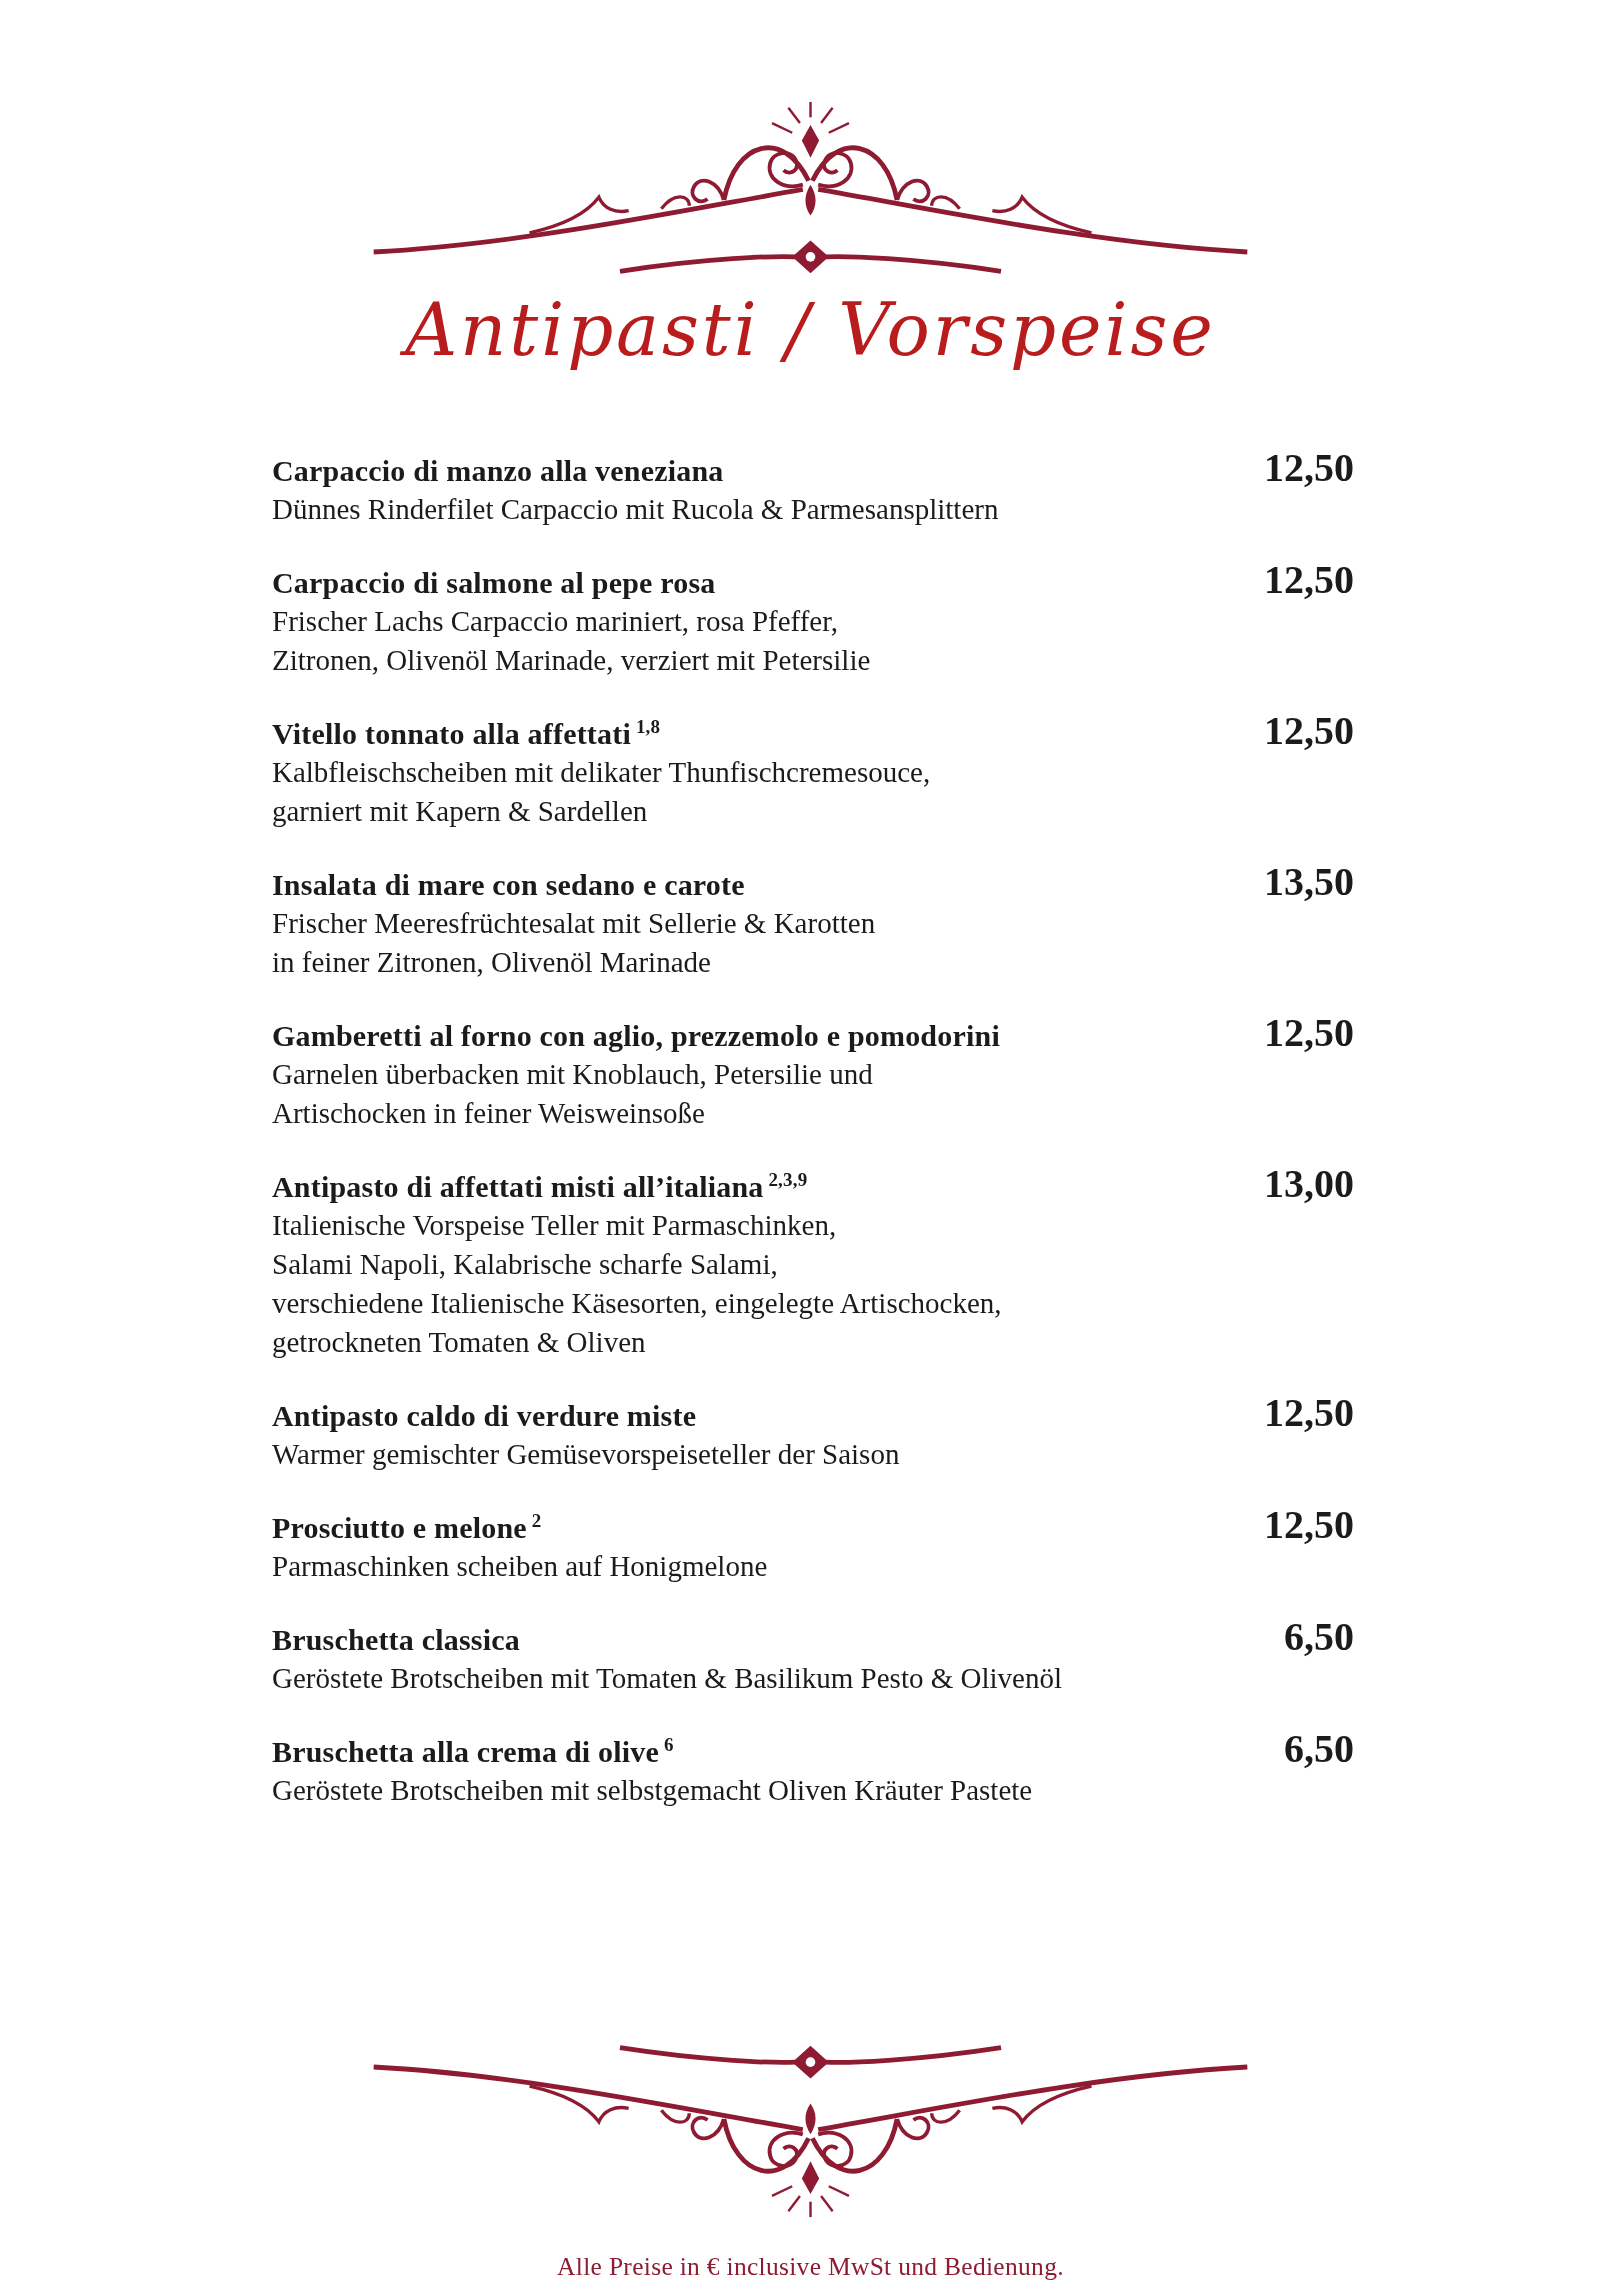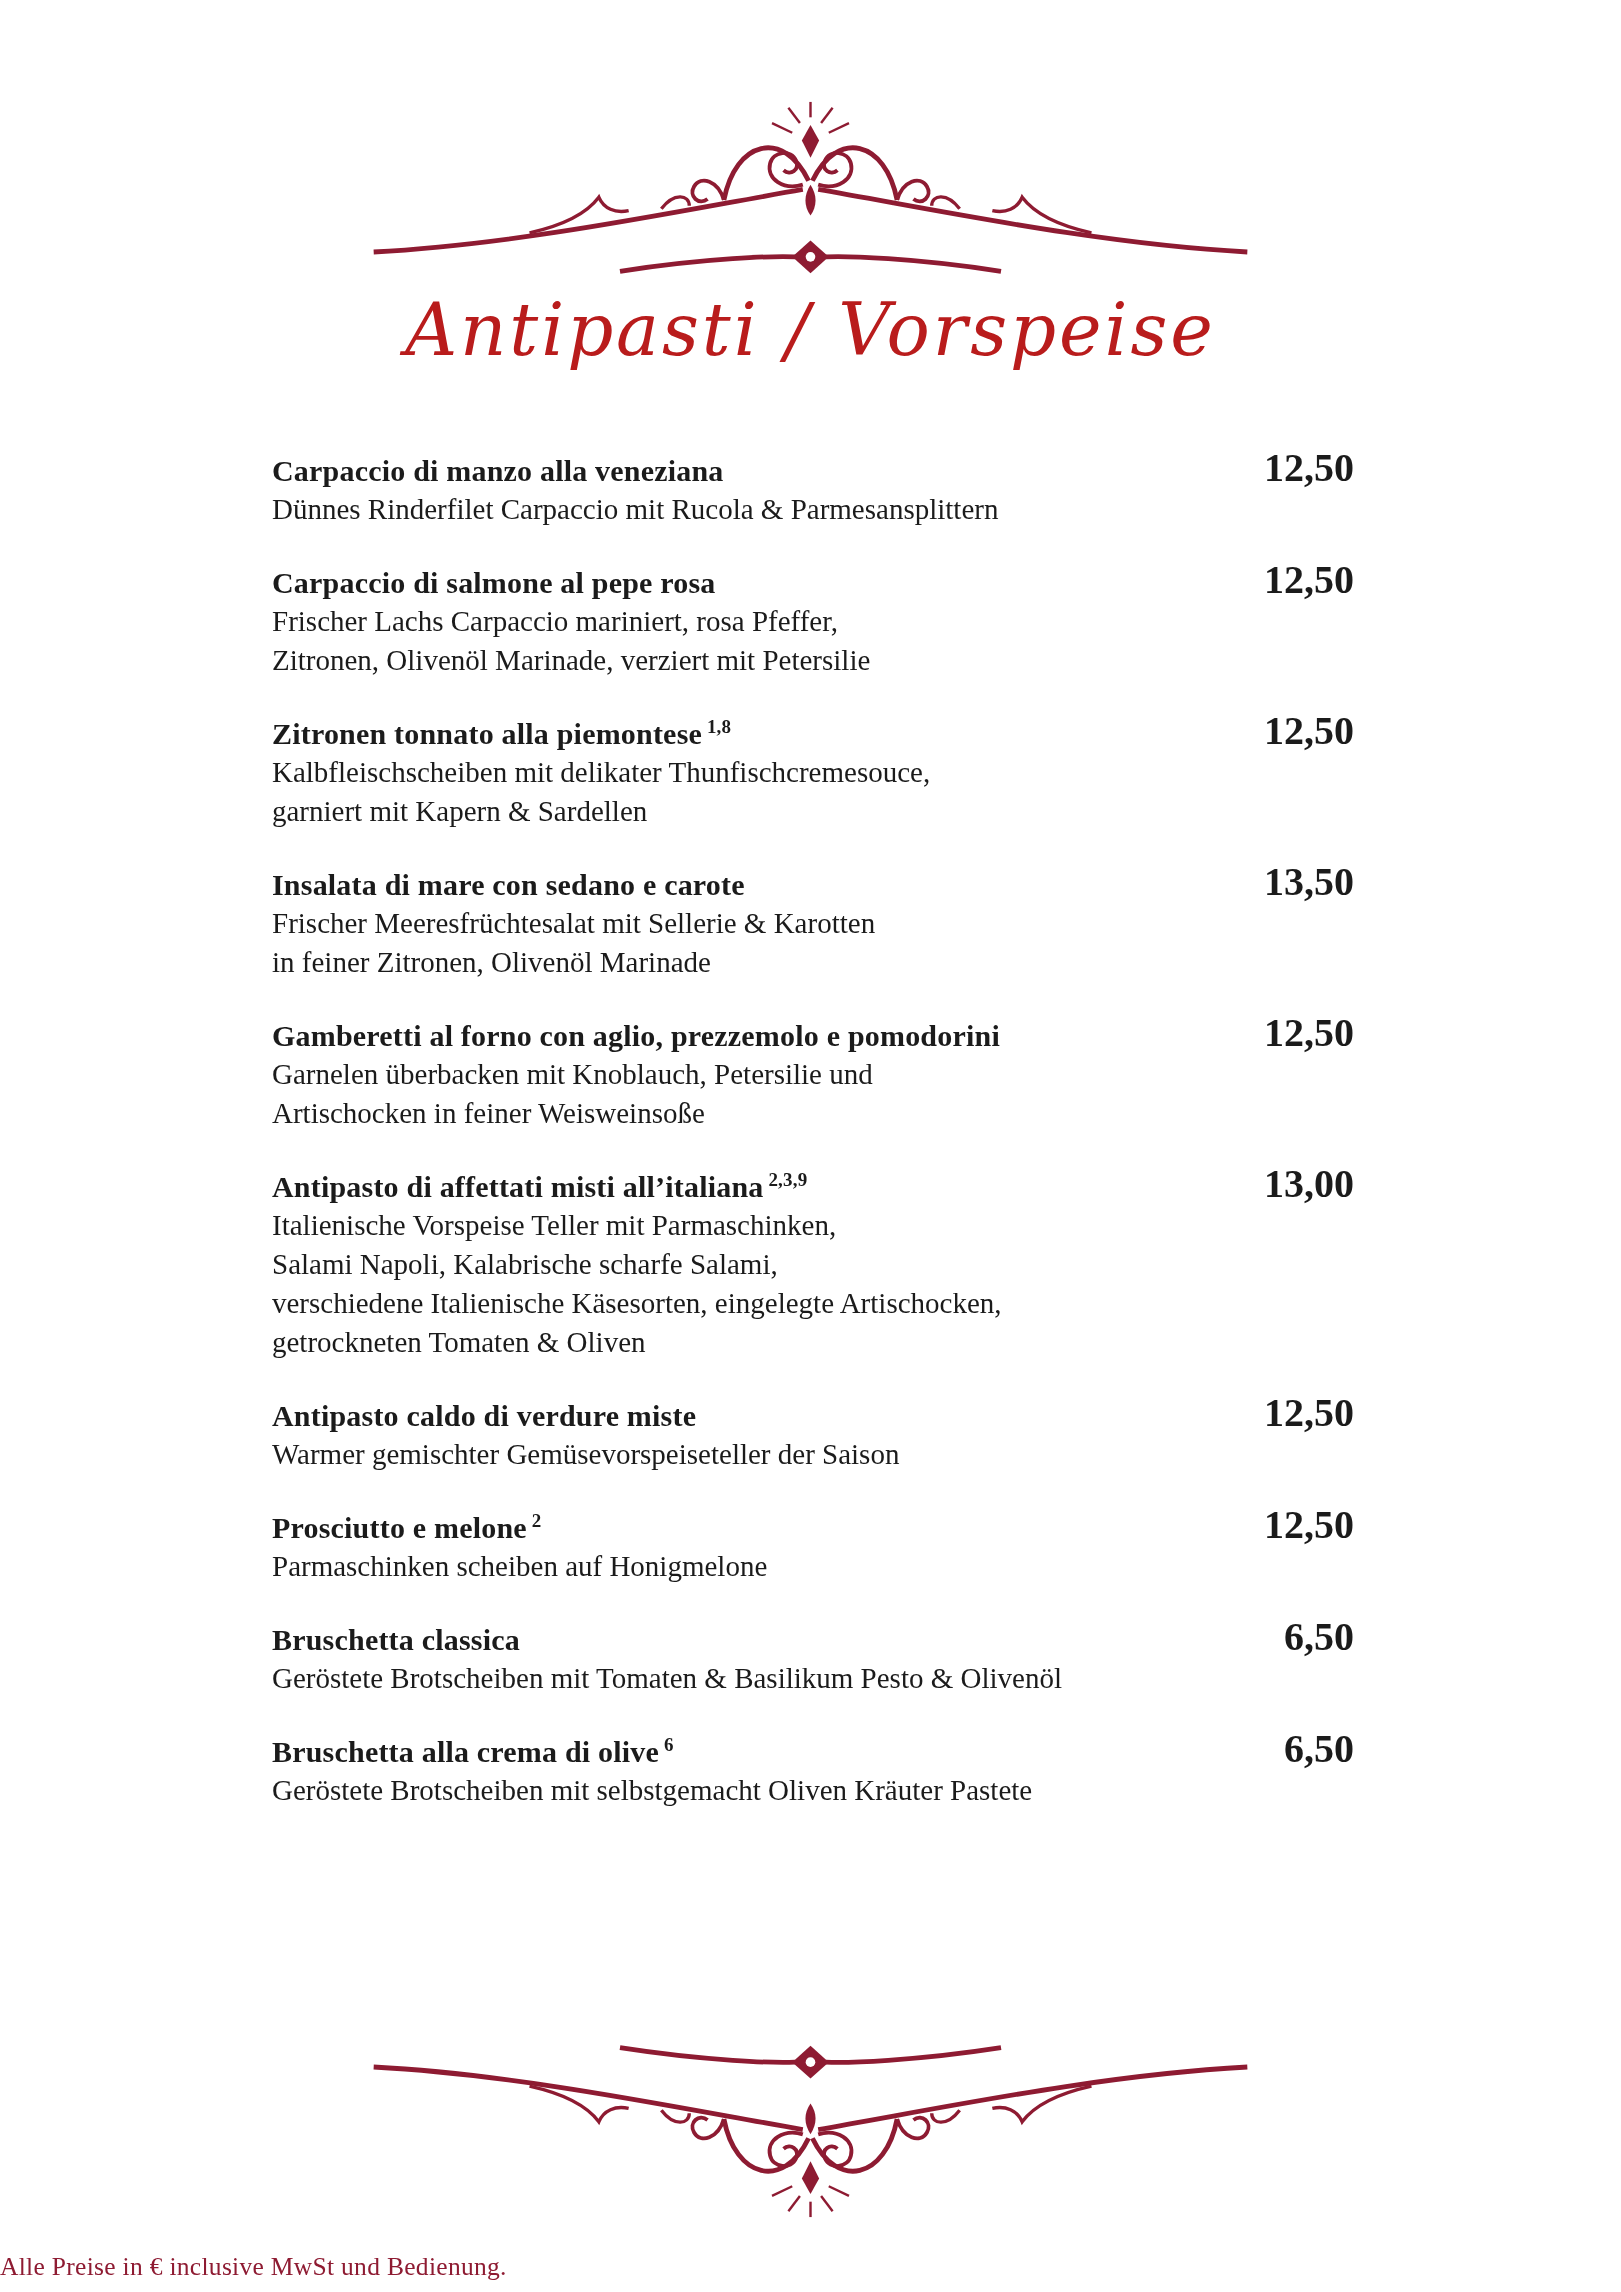--- a/index.html
+++ b/index.html
@@ -62,21 +62,21 @@
   }
   .item-desc {
     font-size: 29px;
     font-weight: 400;
     line-height: 39px;
   }
 
   
   .footer-note {
     margin-top: 33px;
-    text-align: left;
+    text-align: center;
     font-size: 25.5px;
     color: #8e1b32;
     letter-spacing: 0.3px;
   }
 </style>
 </head>
 <body>
 
 <svg width="0" height="0" style="position:absolute">
   <defs>
@@ -133,21 +133,21 @@
       <div class="item-row">
         <h2 class="item-name"><span>Carpaccio di salmone al pepe rosa</span><sup></sup></h2>
         <div class="item-price">12,50</div>
       </div>
       <p class="item-desc">Frischer Lachs Carpaccio mariniert, rosa Pfeffer,</p>
       <p class="item-desc">Zitronen, Olivenöl Marinade, verziert mit Petersilie</p>
     </article>
 
     <article class="menu-item">
       <div class="item-row">
-        <h2 class="item-name"><span>Zitronen tonnato alla piemontese</span><sup>1,8</sup></h2>
+        <h2 class="item-name"><span>Vitello tonnato alla affettati</span><sup>1,8</sup></h2>
         <div class="item-price">12,50</div>
       </div>
       <p class="item-desc">Kalbfleischscheiben mit delikater Thunfischcremesouce,</p>
       <p class="item-desc">garniert mit Kapern &amp; Sardellen</p>
     </article>
 
     <article class="menu-item">
       <div class="item-row">
         <h2 class="item-name"><span>Insalata di mare con sedano e carote</span><sup></sup></h2>
         <div class="item-price">13,50</div>

